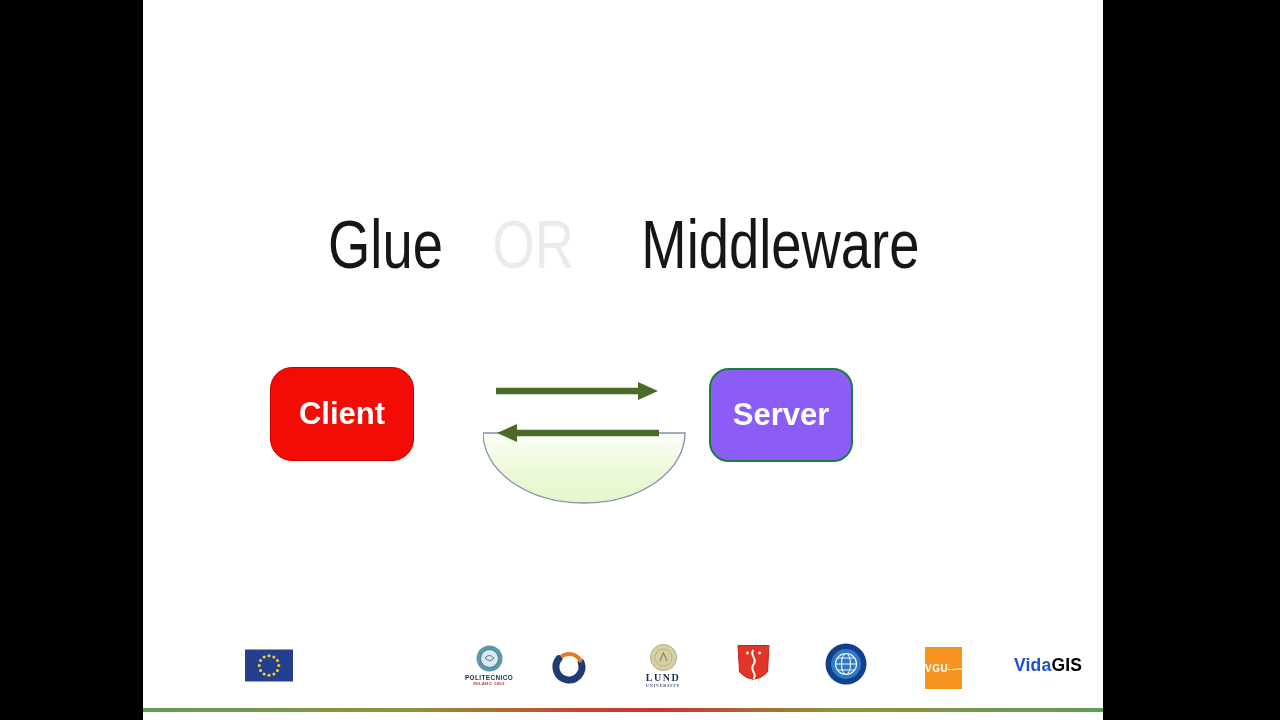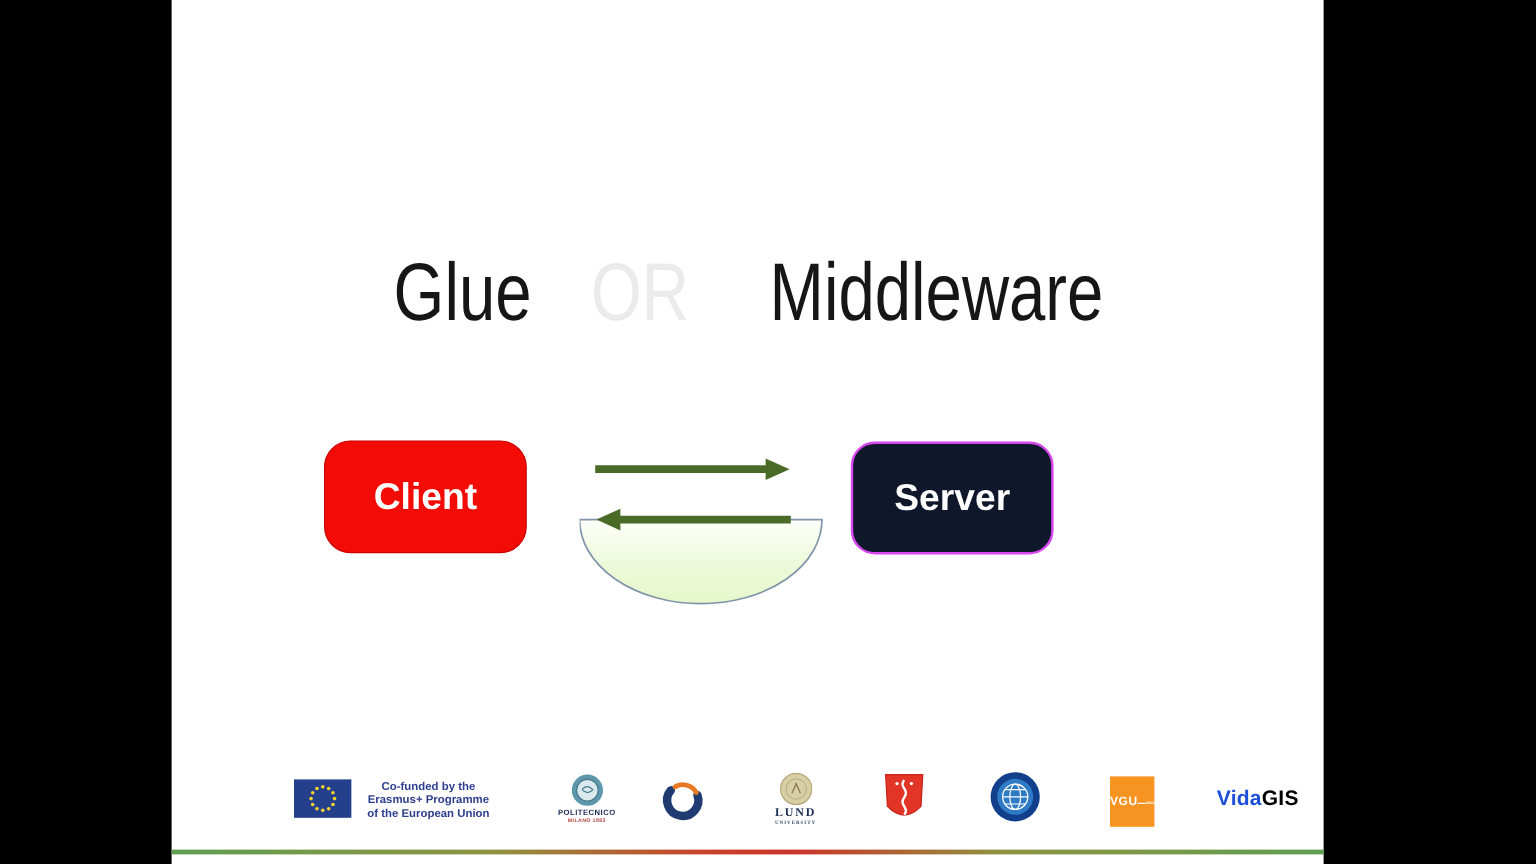--- a/index.html
+++ b/index.html
@@ -15,26 +15,26 @@
     display: flex; align-items: baseline;
     font-size: 68px; font-weight: 400; color: #161616;
     transform: scaleX(0.80); transform-origin: left top;
     white-space: nowrap; line-height: 1;
   }
   .title-or { color: #ebebeb; margin-left: 62px; }
   .title-mw { margin-left: 84px; }
 
   
   .node {
-    position: absolute; width: 169px; height: 94px;
+    position: absolute; width: 144px; height: 94px;
     display: flex; align-items: center; justify-content: center;
     color: #ffffff; font-weight: 700; font-size: 31px;
   }
   .client { left: 127px; top: 367px; background: #f30b06; border: 1px solid #c90000; border-radius: 22px; }
-  .server { left: 566px; top: 368px; background: #0f172a; border: 2px solid #d946ef; border-radius: 20px; }
+  .server { left: 566px; top: 368px; background: #8b5cf6; border: 2px solid #15803d; border-radius: 20px; }
 
   
   .mid { position: absolute; left: 340px; top: 372px; width: 220px; height: 140px; }
 
   
   .logo { position: absolute; }
   .eu-flag { left: 102px; top: 649px; width: 48px; height: 33px; }
   .eu-text {
     position: absolute; left: 152px; top: 650px; width: 124px;
     font-size: 9.5px; line-height: 11.4px; font-weight: 600;
@@ -119,25 +119,20 @@
           <circle cx="36.5" cy="23.5" r="1.7"></circle>
           <circle cx="32.5" cy="27.5" r="1.7"></circle>
         <circle cx="27" cy="29" r="1.7"></circle>
           <circle cx="21.5" cy="27.5" r="1.7"></circle>
           <circle cx="17.5" cy="23.5" r="1.7"></circle>
         <circle cx="16" cy="18" r="1.7"></circle>
           <circle cx="17.5" cy="12.5" r="1.7"></circle>
           <circle cx="21.5" cy="8.5" r="1.7"></circle>
       </g>
     </svg>
-    <div class="eu-text">
-      <div>Co-funded by the</div>
-      <div>Erasmus+ Programme</div>
-      <div>of the European Union</div>
-    </div>
 
     <div class="logo polimi">
       <svg width="27" height="27" viewBox="0 0 27 27">
         <circle cx="13.5" cy="13.5" r="13" fill="#5e97ab"></circle>
         <circle cx="13.5" cy="13.5" r="9" fill="#d9e9ee" stroke="#47798e" stroke-width="1"></circle>
         <path d="M 9 13 q 4 -5 9 0 q -4 5 -9 0" fill="none" stroke="#47798e" stroke-width="1"></path>
       </svg>
       <div class="polimi-name">POLITECNICO</div>
       <div class="polimi-sub">MILANO 1863</div>
     </div>

